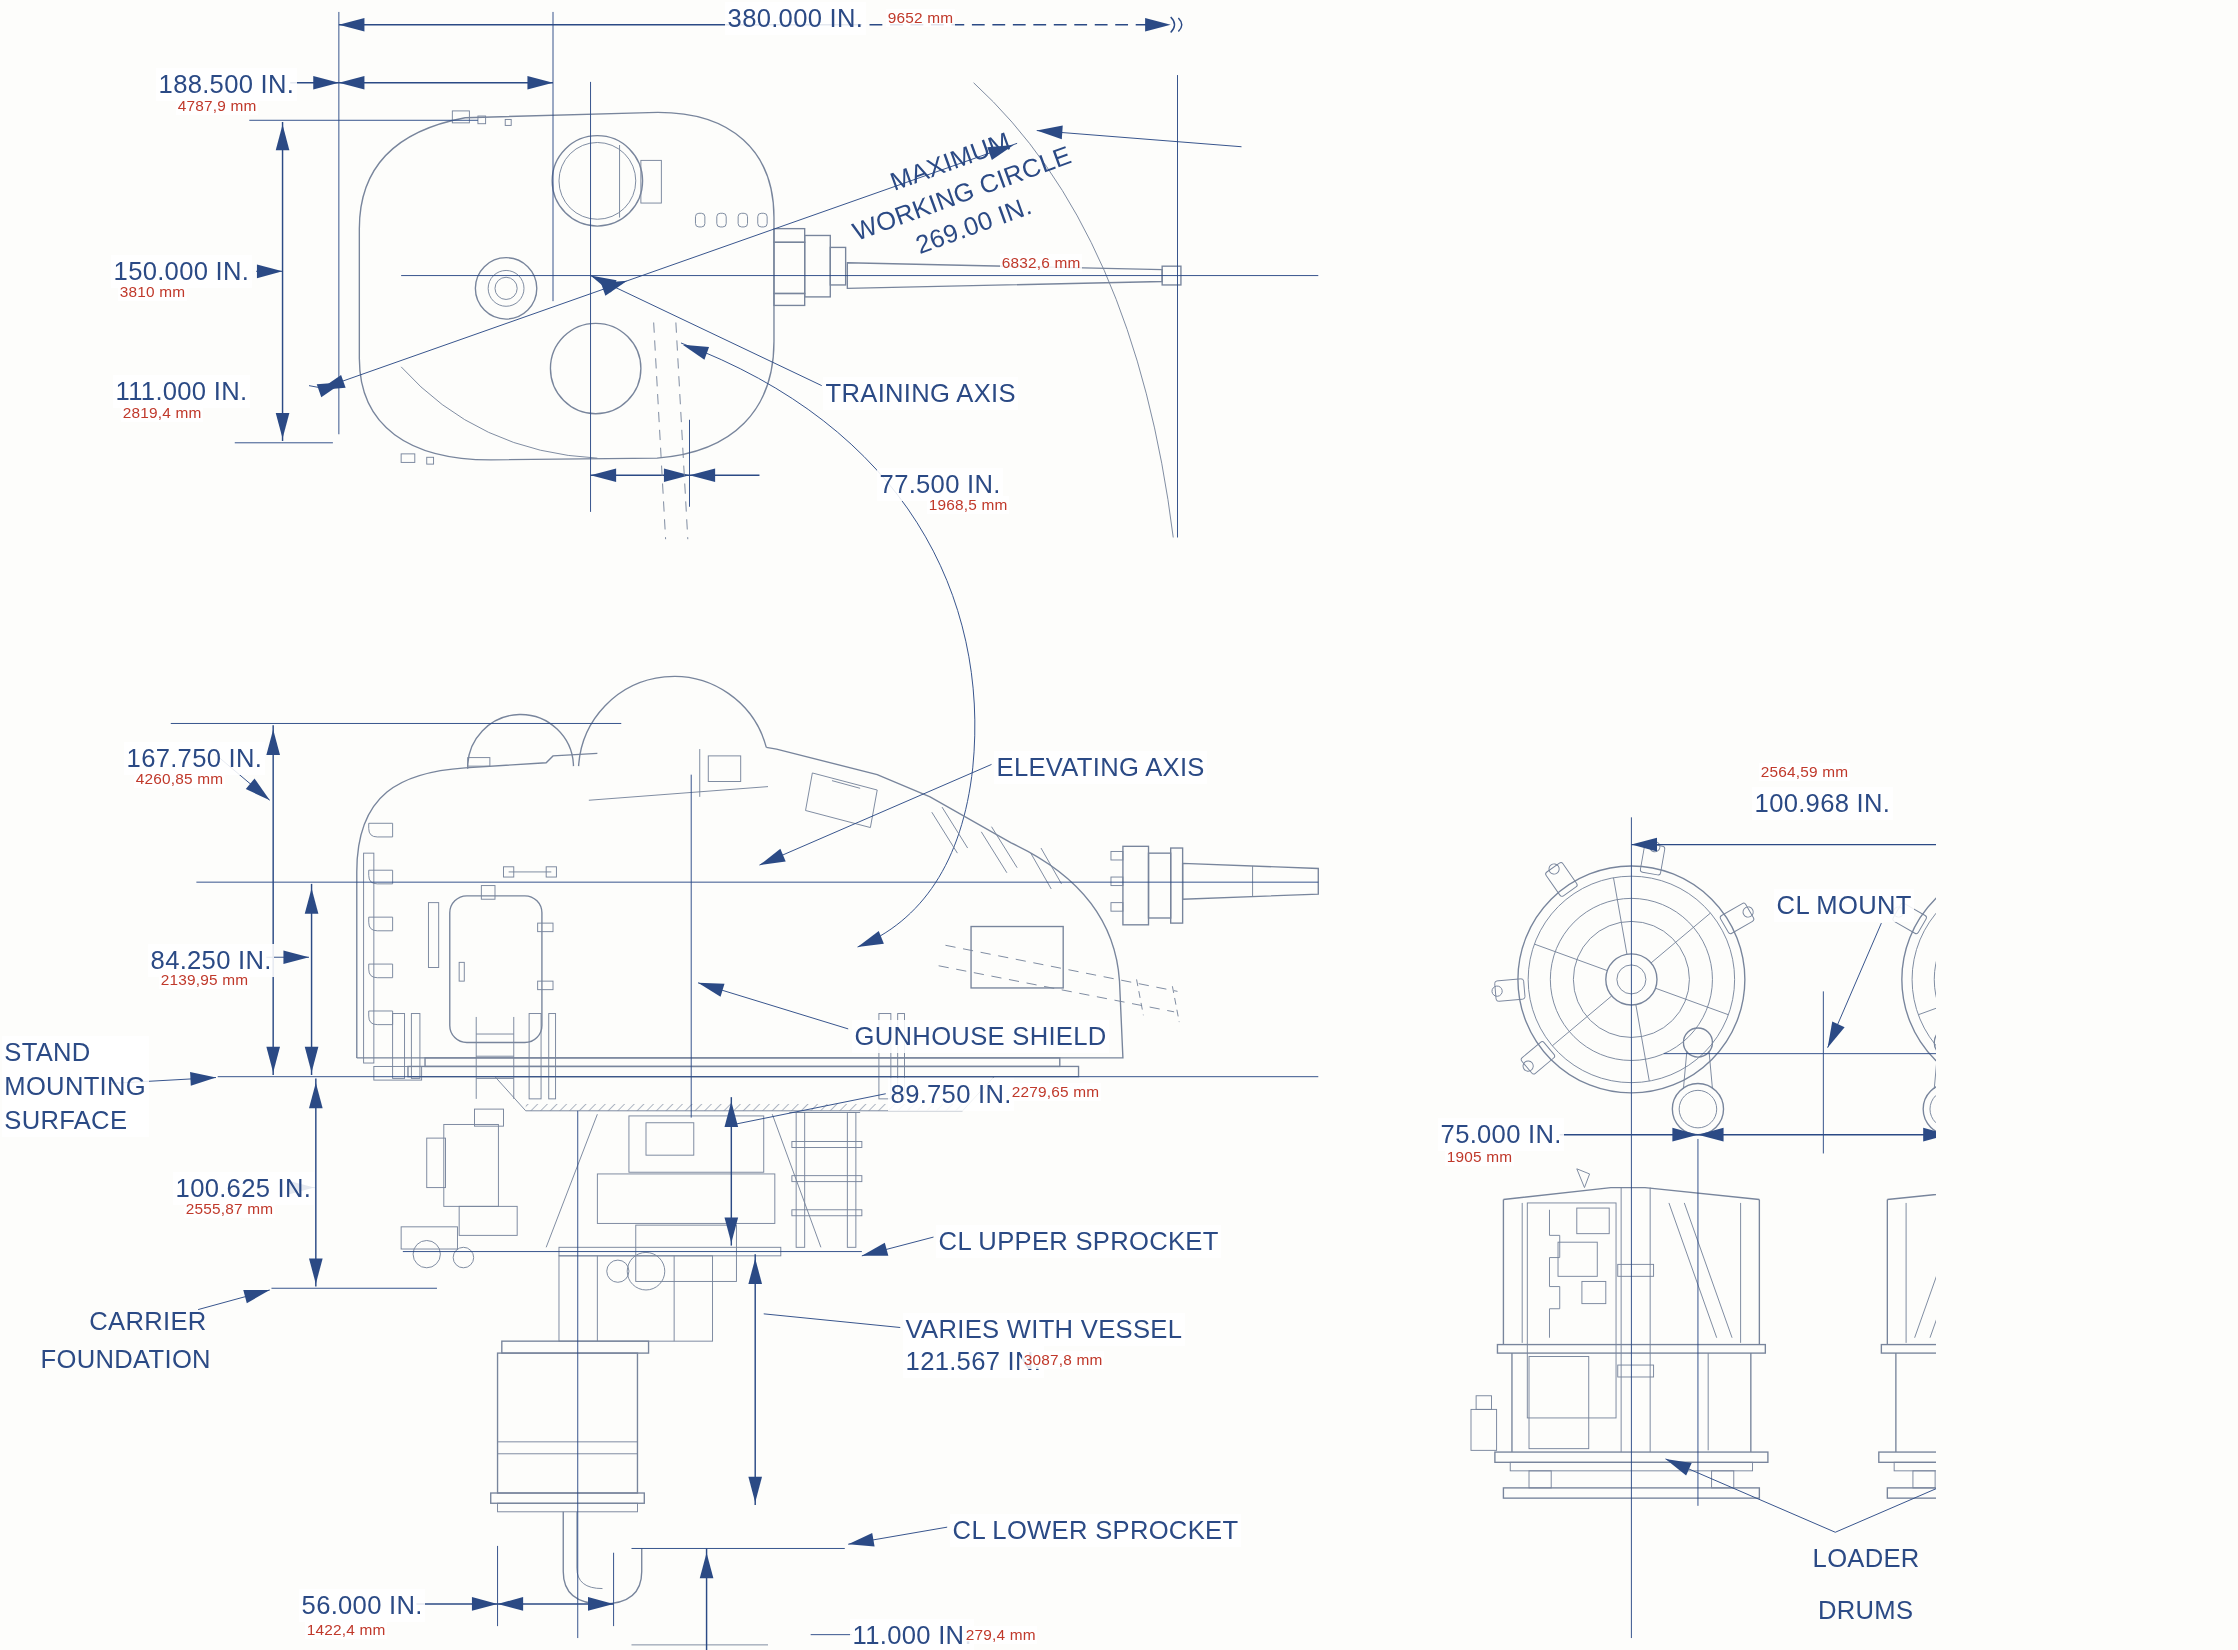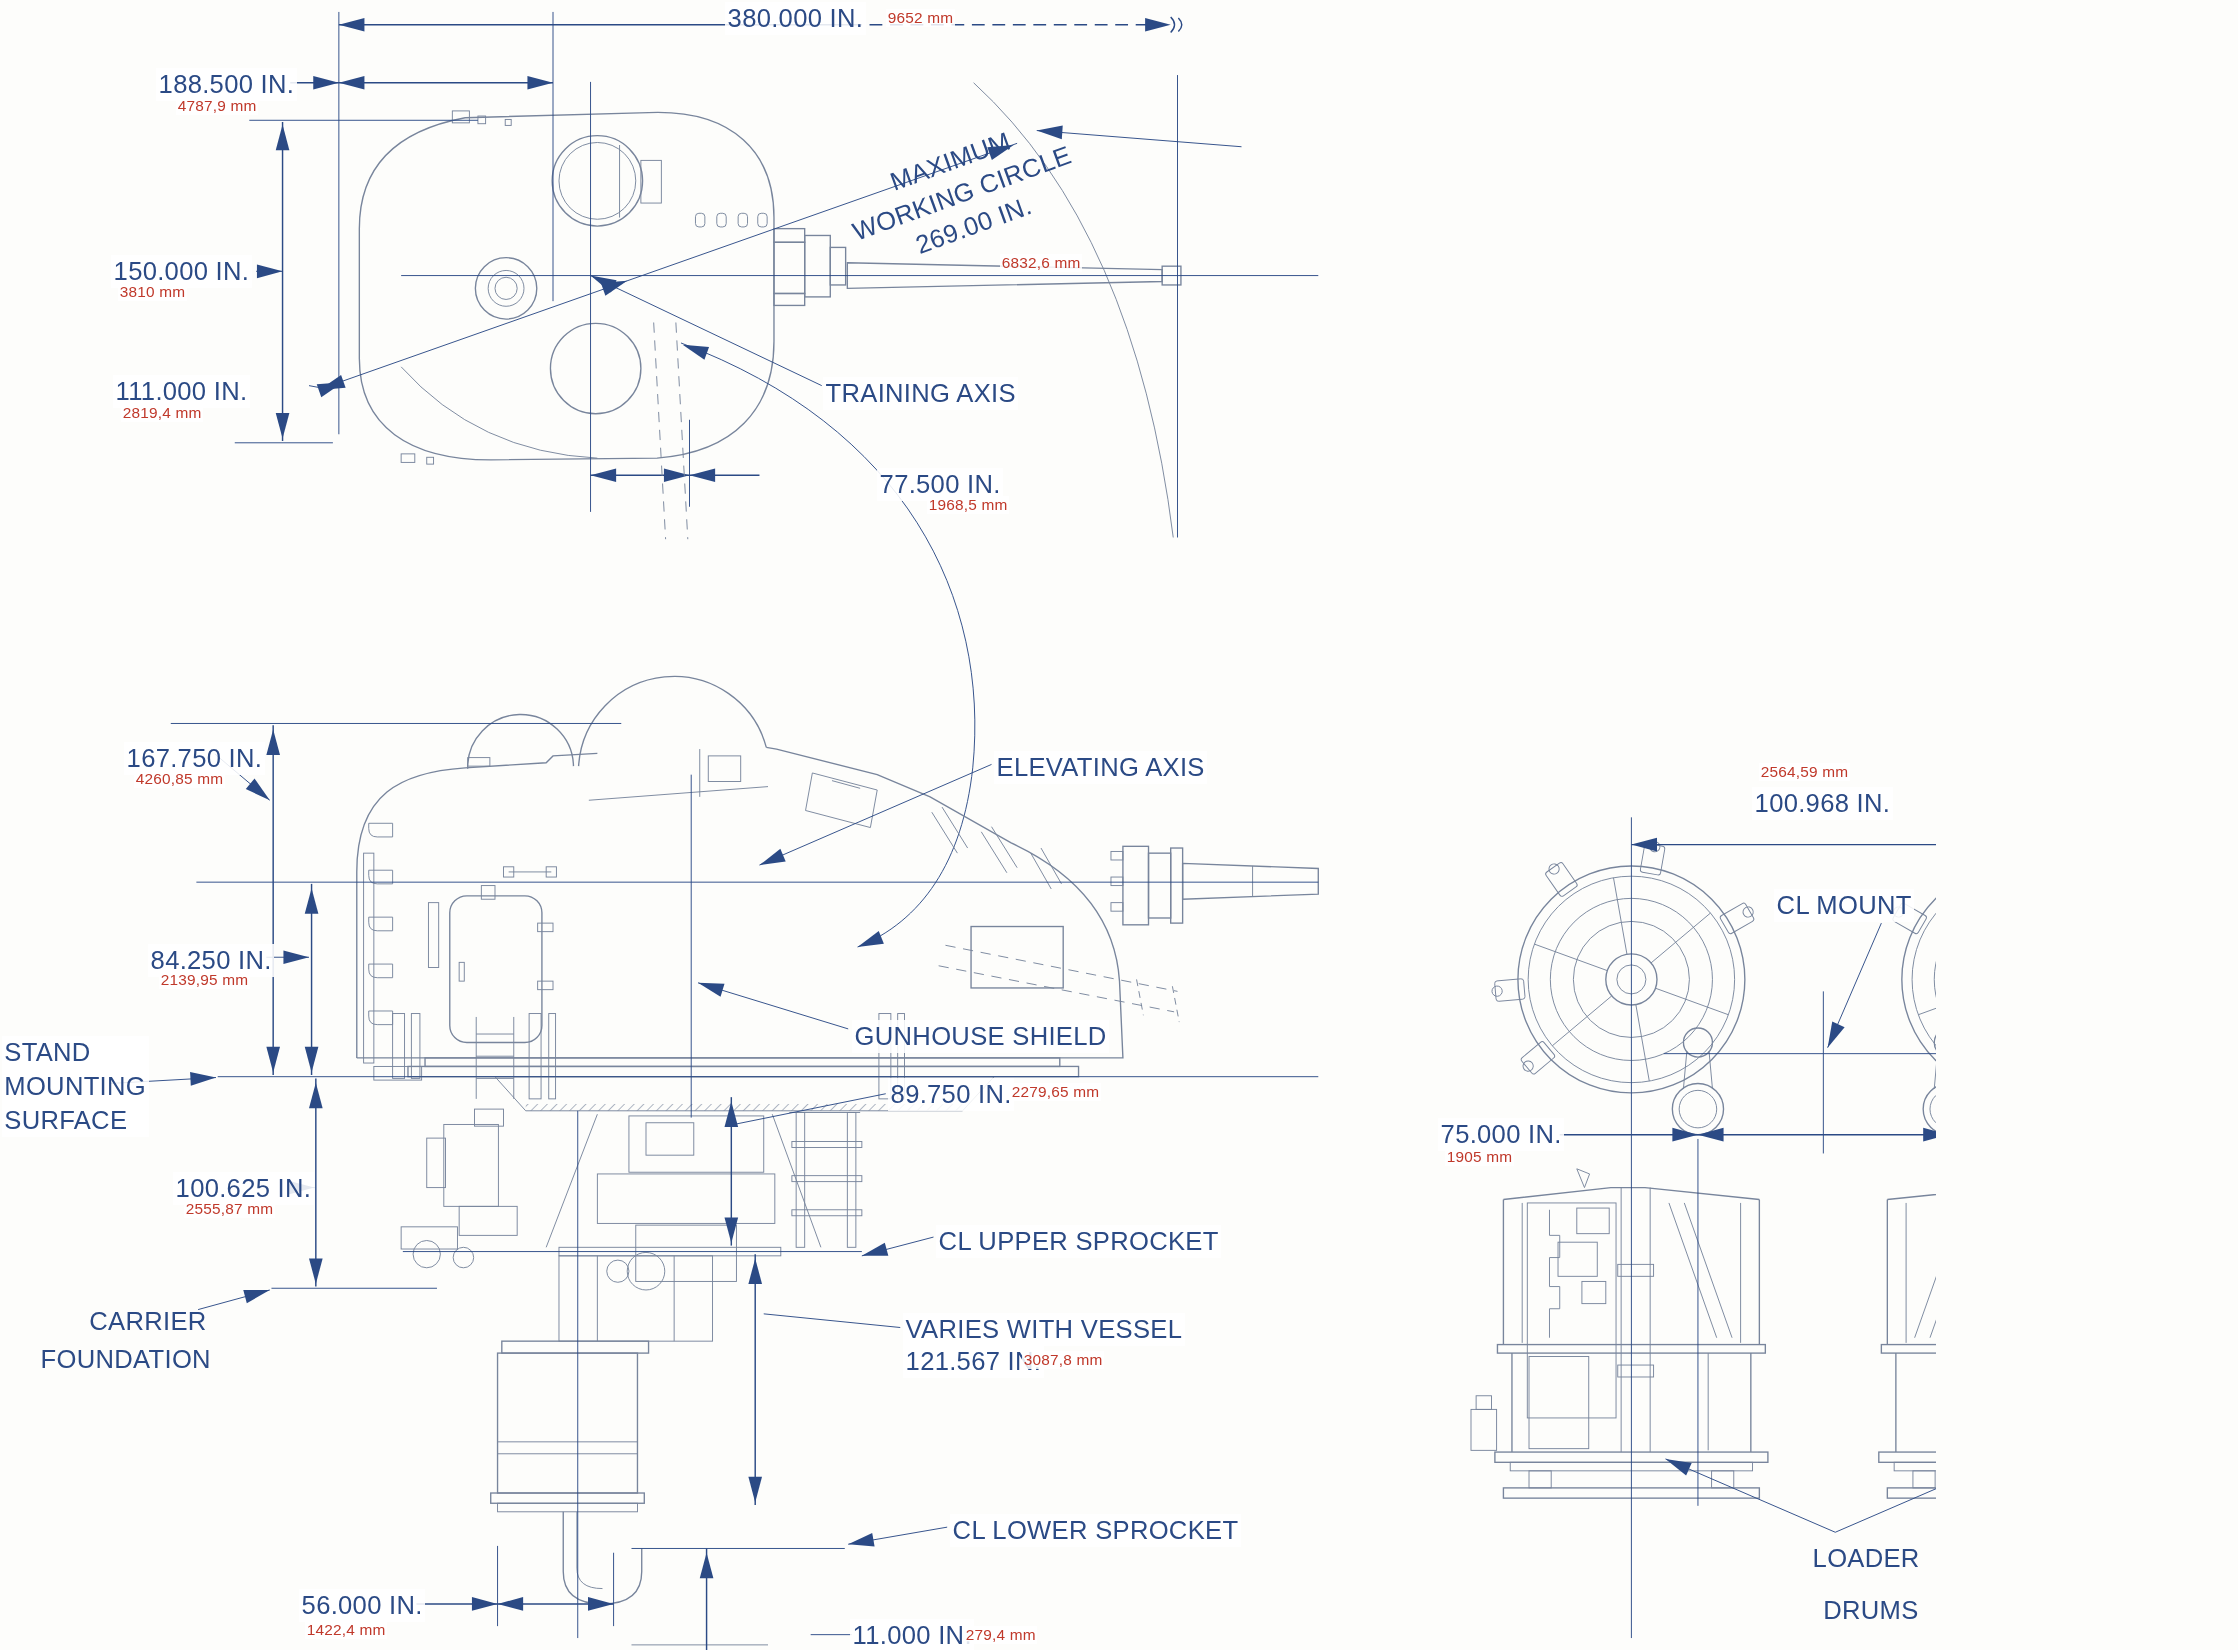--- a/index.html
+++ b/index.html
@@ -433,21 +433,21 @@
   <div class="r" style="left:305px;top:1621px">1422,4 mm</div>
   <div class="t" style="left:850px;top:1619px">11.000 IN.</div>
   <div class="r" style="left:964px;top:1626px">279,4 mm</div>
 
   <div class="r" style="left:1759px;top:763px">2564,59 mm</div>
   <div class="t" style="left:1752px;top:787px">100.968 IN.</div>
   <div class="t" style="left:1774px;top:889px">CL MOUNT</div>
   <div class="t" style="left:1438px;top:1118px">75.000 IN.</div>
   <div class="r" style="left:1445px;top:1148px">1905 mm</div>
 
-  <div class="t blk" style="left:1810px;top:1532px;line-height:2.05;width:106px;text-align:right;background:none">
+  <div class="t blk" style="left:1810px;top:1532px;line-height:2.05;width:106px;text-align:center;background:none">
     <div>LOADER</div>
     <div>DRUMS</div>
   </div>
 
   <div class="t" style="left:2143px;top:1524px">71.930 IN.</div>
   <div class="r" style="left:2136px;top:1556px">1827,02 mm</div>
 
 </div>
 
 

